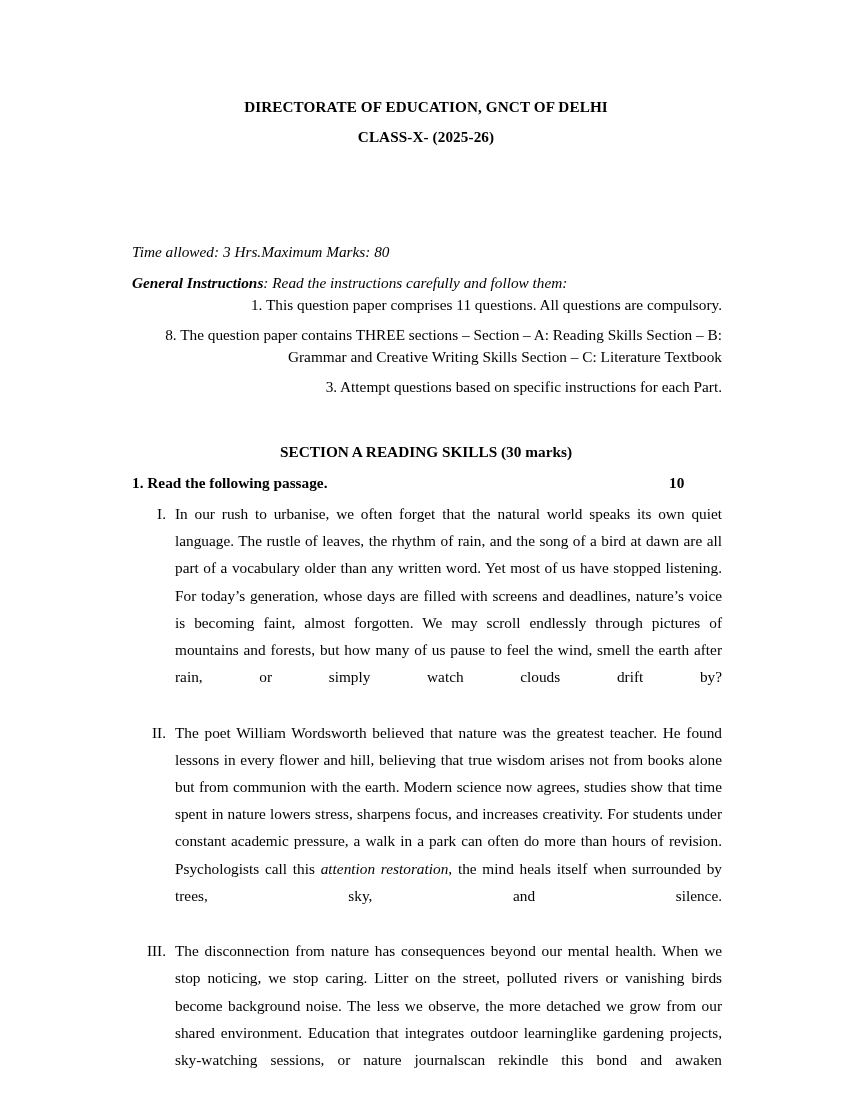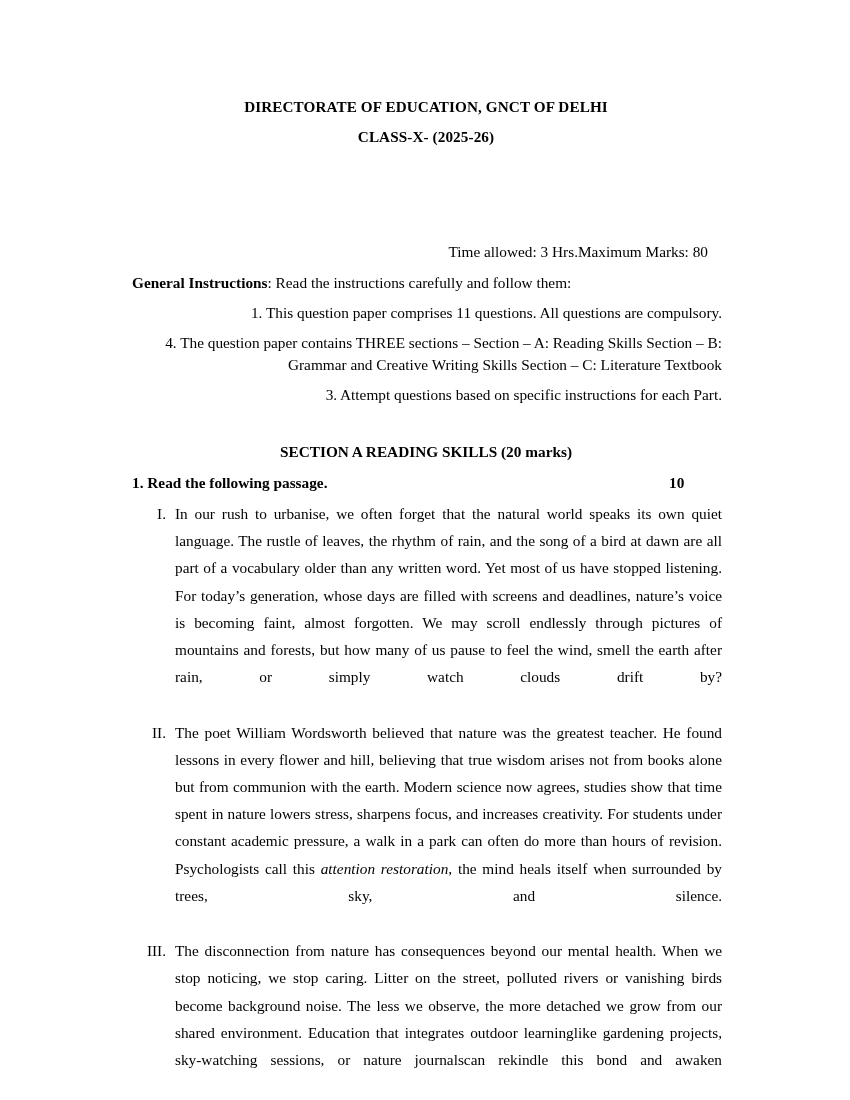--- a/index.html
+++ b/index.html
@@ -44,36 +44,37 @@
 
   
   .meta-row {
     position: absolute;
     left: 132px;
     top: 241px;
     width: 588px;
     font-size: 15.3px;
     line-height: 22px;
     display: flex;
-    justify-content: flex-end;
+    justify-content: flex-start;
+    font-style: italic;
   }
   .meta-left { text-align: left; }
   .meta-right { text-align: right; padding-right: 12px; }
 
   
   .instructions {
     position: absolute;
     left: 132px;
     top: 272px;
     width: 590px;
     font-size: 15.3px;
   }
   .instr-head {
     line-height: 22px;
-    margin-bottom: 8px;
+    font-style: italic;
   }
   .instr-head b { font-weight: bold; }
   .instr-item {
     line-height: 22px;
     margin-bottom: 8px;
     text-align: right;
   }
 
   
   .section-heading {
@@ -153,25 +154,25 @@
   </div>
 
   <div class="meta-row">
     <div class="meta-left">Time allowed: 3 Hrs.</div>
     <div class="meta-right">Maximum Marks: 80</div>
   </div>
 
   <div class="instructions">
     <div class="instr-head"><b>General Instructions</b><span>: Read the instructions carefully and follow them:</span></div>
     <div class="instr-item">1. This question paper comprises 11 questions. All questions are compulsory.</div>
-    <div class="instr-item">4. The question paper contains THREE sections – Section – A: Reading Skills Section – B: Grammar and Creative Writing Skills Section – C: Literature Textbook</div>
+    <div class="instr-item">8. The question paper contains THREE sections – Section – A: Reading Skills Section – B: Grammar and Creative Writing Skills Section – C: Literature Textbook</div>
     <div class="instr-item">3. Attempt questions based on specific instructions for each Part.</div>
   </div>
 
-  <div class="section-heading">SECTION A READING SKILLS (20 marks)</div>
+  <div class="section-heading">SECTION A READING SKILLS (30 marks)</div>
 
   <div class="question-line">
     <span class="q-label">1. Read the following passage.</span>
     <span class="q-marks">10</span>
   </div>
 
   <div class="passage">
 
     <div class="para">
       <div class="para-num">I.</div>

